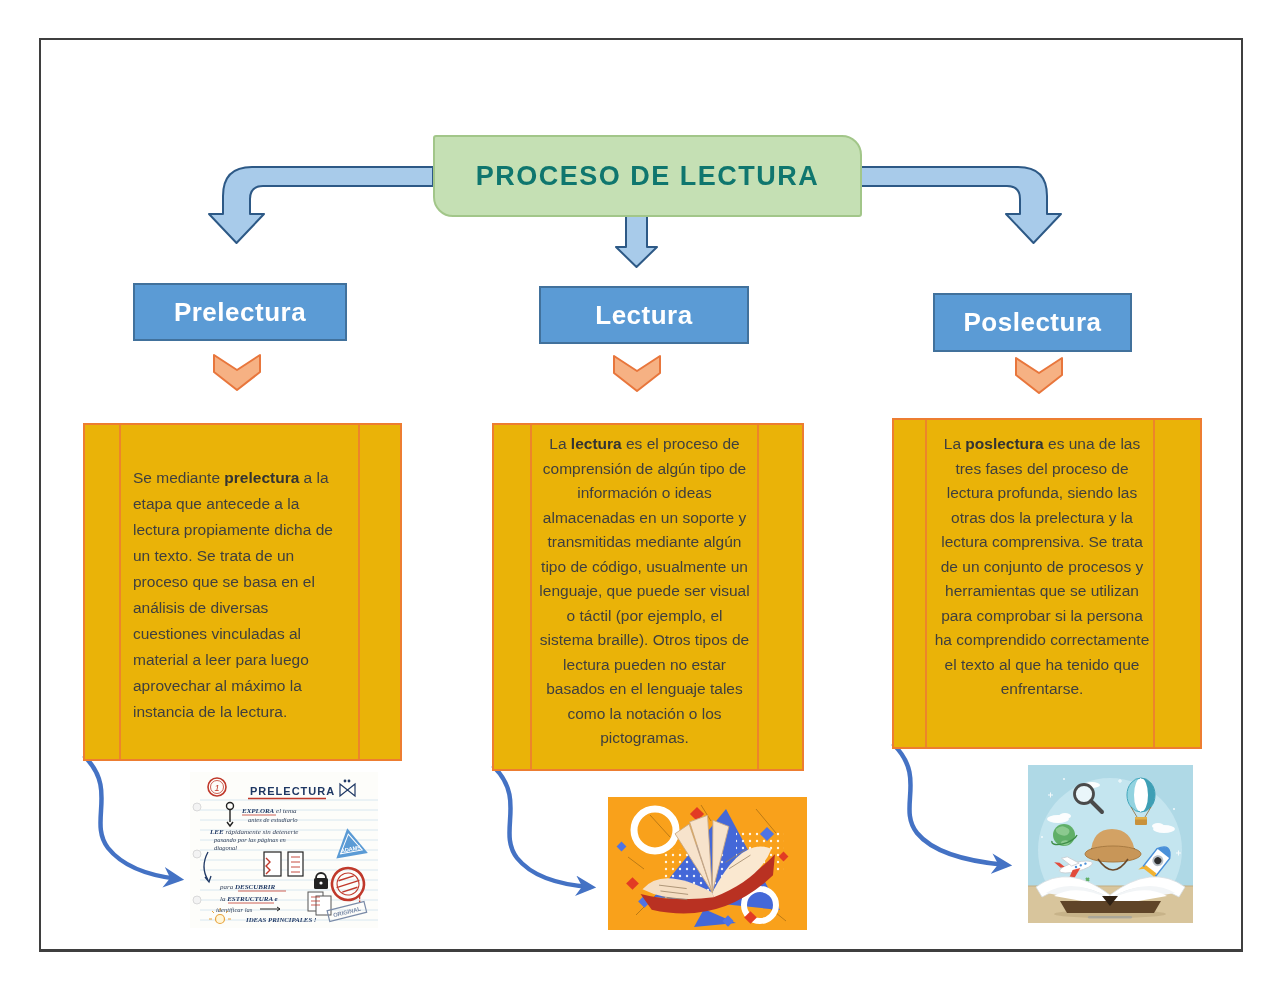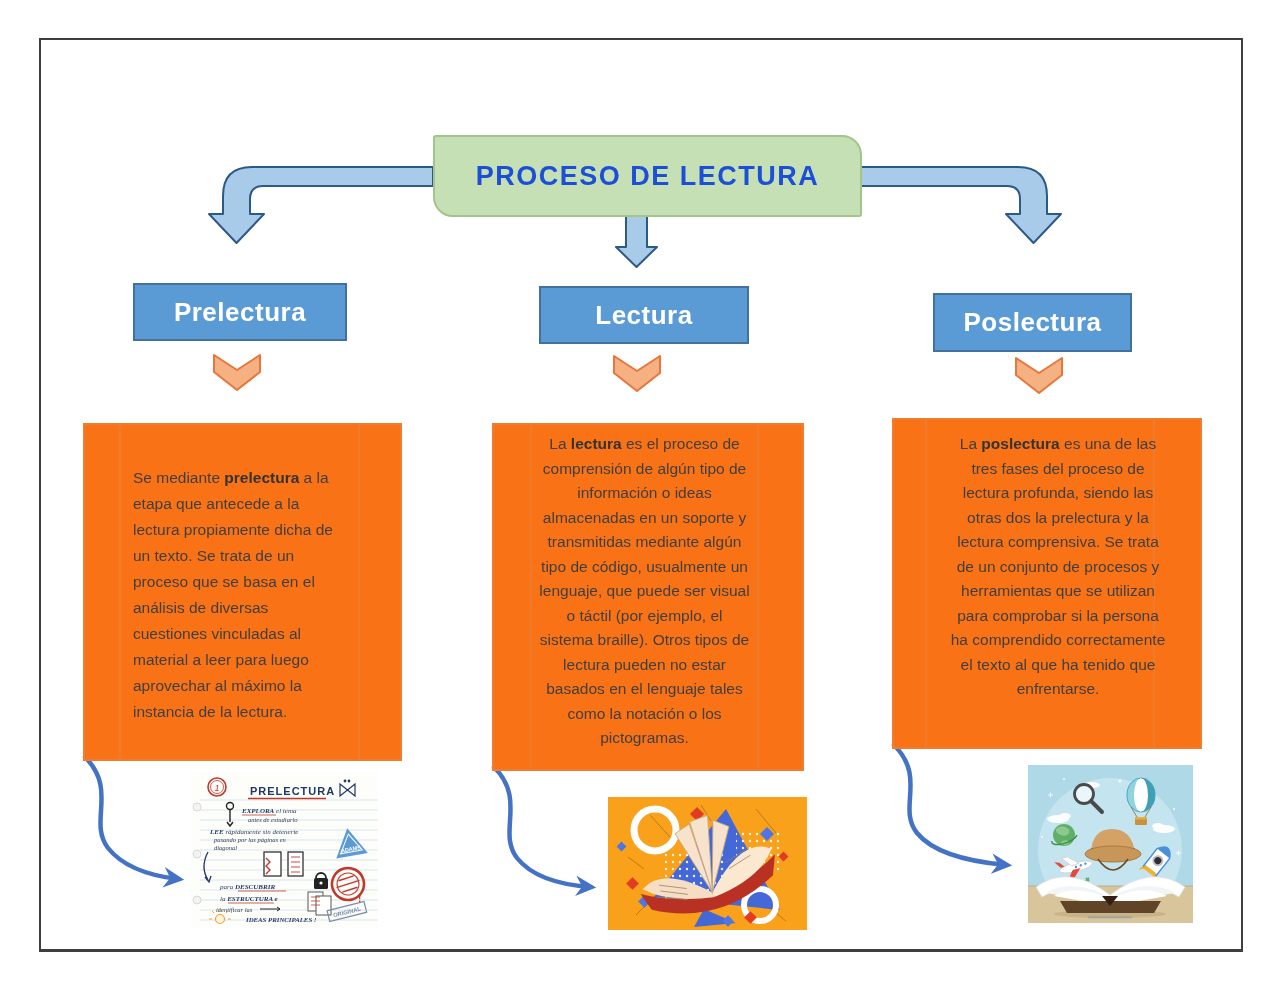--- a/index.html
+++ b/index.html
@@ -4,25 +4,25 @@
 <style>
   html,body{margin:0;padding:0;background:#ffffff;}
   .page{position:relative;width:1280px;height:989px;background:#ffffff;overflow:hidden;
         font-family:"Liberation Sans", sans-serif;}
   .frame{position:absolute;left:39px;top:38px;width:1200px;height:909px;
          border:2px solid #3f3f3f;border-bottom-width:3px;background:transparent;}
   .connectors{position:absolute;left:0;top:0;pointer-events:none;}
   .title-box{position:absolute;left:433px;top:135px;width:425px;height:78px;
              background:#C5E0B4;border:2px solid #A2C689;border-radius:3px 20px 3px 20px;
              display:flex;align-items:center;justify-content:center;
-             color:#1d4ed8;font-weight:bold;font-size:27px;letter-spacing:1.5px;}
+             color:#0f766e;font-weight:bold;font-size:27px;letter-spacing:1.5px;}
   .label-box{position:absolute;background:#5B9BD5;border:2px solid #41719C;
              display:flex;align-items:center;justify-content:center;
              color:#ffffff;font-weight:bold;font-size:26px;letter-spacing:.5px;}
-  .card{position:absolute;background:#f97316;border:2px solid #ED7D31;}
+  .card{position:absolute;background:#eab308;border:2px solid #ED7D31;}
   .card .rule{position:absolute;top:0;bottom:0;width:2px;background:#ED7D31;opacity:.85;}
   .card .body{position:absolute;font-size:15.5px;color:#3F3F3F;}
   .card .body b{font-weight:bold;color:#333333;}
   .imgbox{position:absolute;overflow:hidden;}
   svg text{font-family:"Liberation Sans", sans-serif;}
   .hand{font-family:"Liberation Serif", serif;font-style:italic;}
 </style>
 </head>
 <body>
 
@@ -78,21 +78,21 @@
     <div class="rule" style="left:36px;"></div>
     <div class="rule" style="left:263px;"></div>
     <div class="body" style="left:44px;top:7px;width:213px;line-height:24.5px;text-align:center;">
       <span>La </span><b>lectura</b><span> es el proceso de comprensión de algún tipo de información o ideas almacenadas en un soporte y transmitidas mediante algún tipo de código, usualmente un lenguaje, que puede ser visual o táctil (por ejemplo, el sistema braille). Otros tipos de lectura pueden no estar basados en el lenguaje tales como la notación o los pictogramas.</span>
     </div>
   </div>
 
   <div class="card" style="left:892px;top:418px;width:306px;height:327px;">
     <div class="rule" style="left:31px;"></div>
     <div class="rule" style="left:259px;"></div>
-    <div class="body" style="left:40px;top:12px;width:216px;line-height:24.5px;text-align:center;margin-left:16px;">
+    <div class="body" style="left:40px;top:12px;width:216px;line-height:24.5px;text-align:center;">
       <span>La </span><b>poslectura</b><span> es una de las tres fases del proceso de lectura profunda, siendo las otras dos la prelectura y la lectura comprensiva. Se trata de un conjunto de procesos y herramientas que se utilizan para comprobar si la persona ha comprendido correctamente el texto al que ha tenido que enfrentarse.</span>
     </div>
   </div>
 
   <div class="imgbox" style="left:190px;top:772px;width:188px;height:156px;">
     <svg width="188" height="156" viewBox="0 0 188 156">
       <rect x="0" y="0" width="188" height="156" fill="#FDFDFA"></rect>
       <g stroke="#D8E7F0" stroke-width="1">
         <line x1="10" y1="28" x2="188" y2="28"></line>
           <line x1="10" y1="38" x2="188" y2="38"></line>

